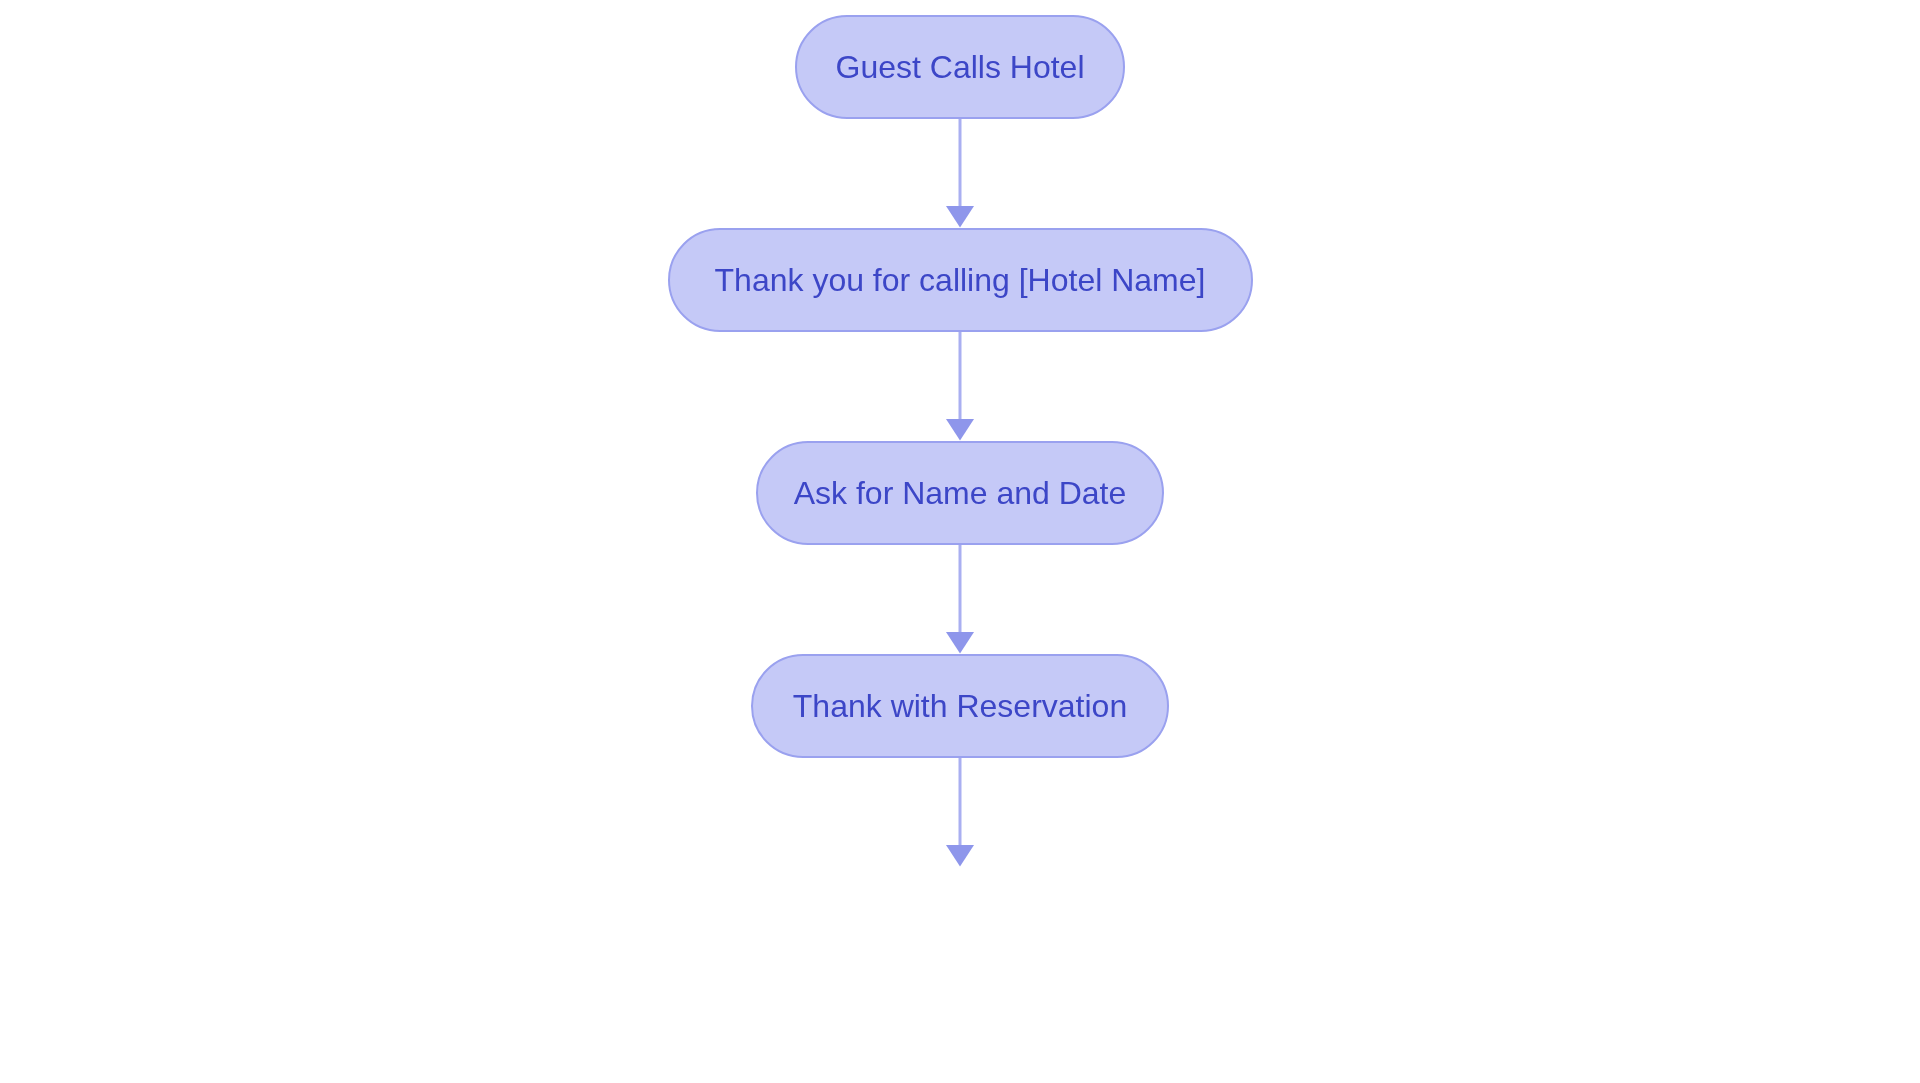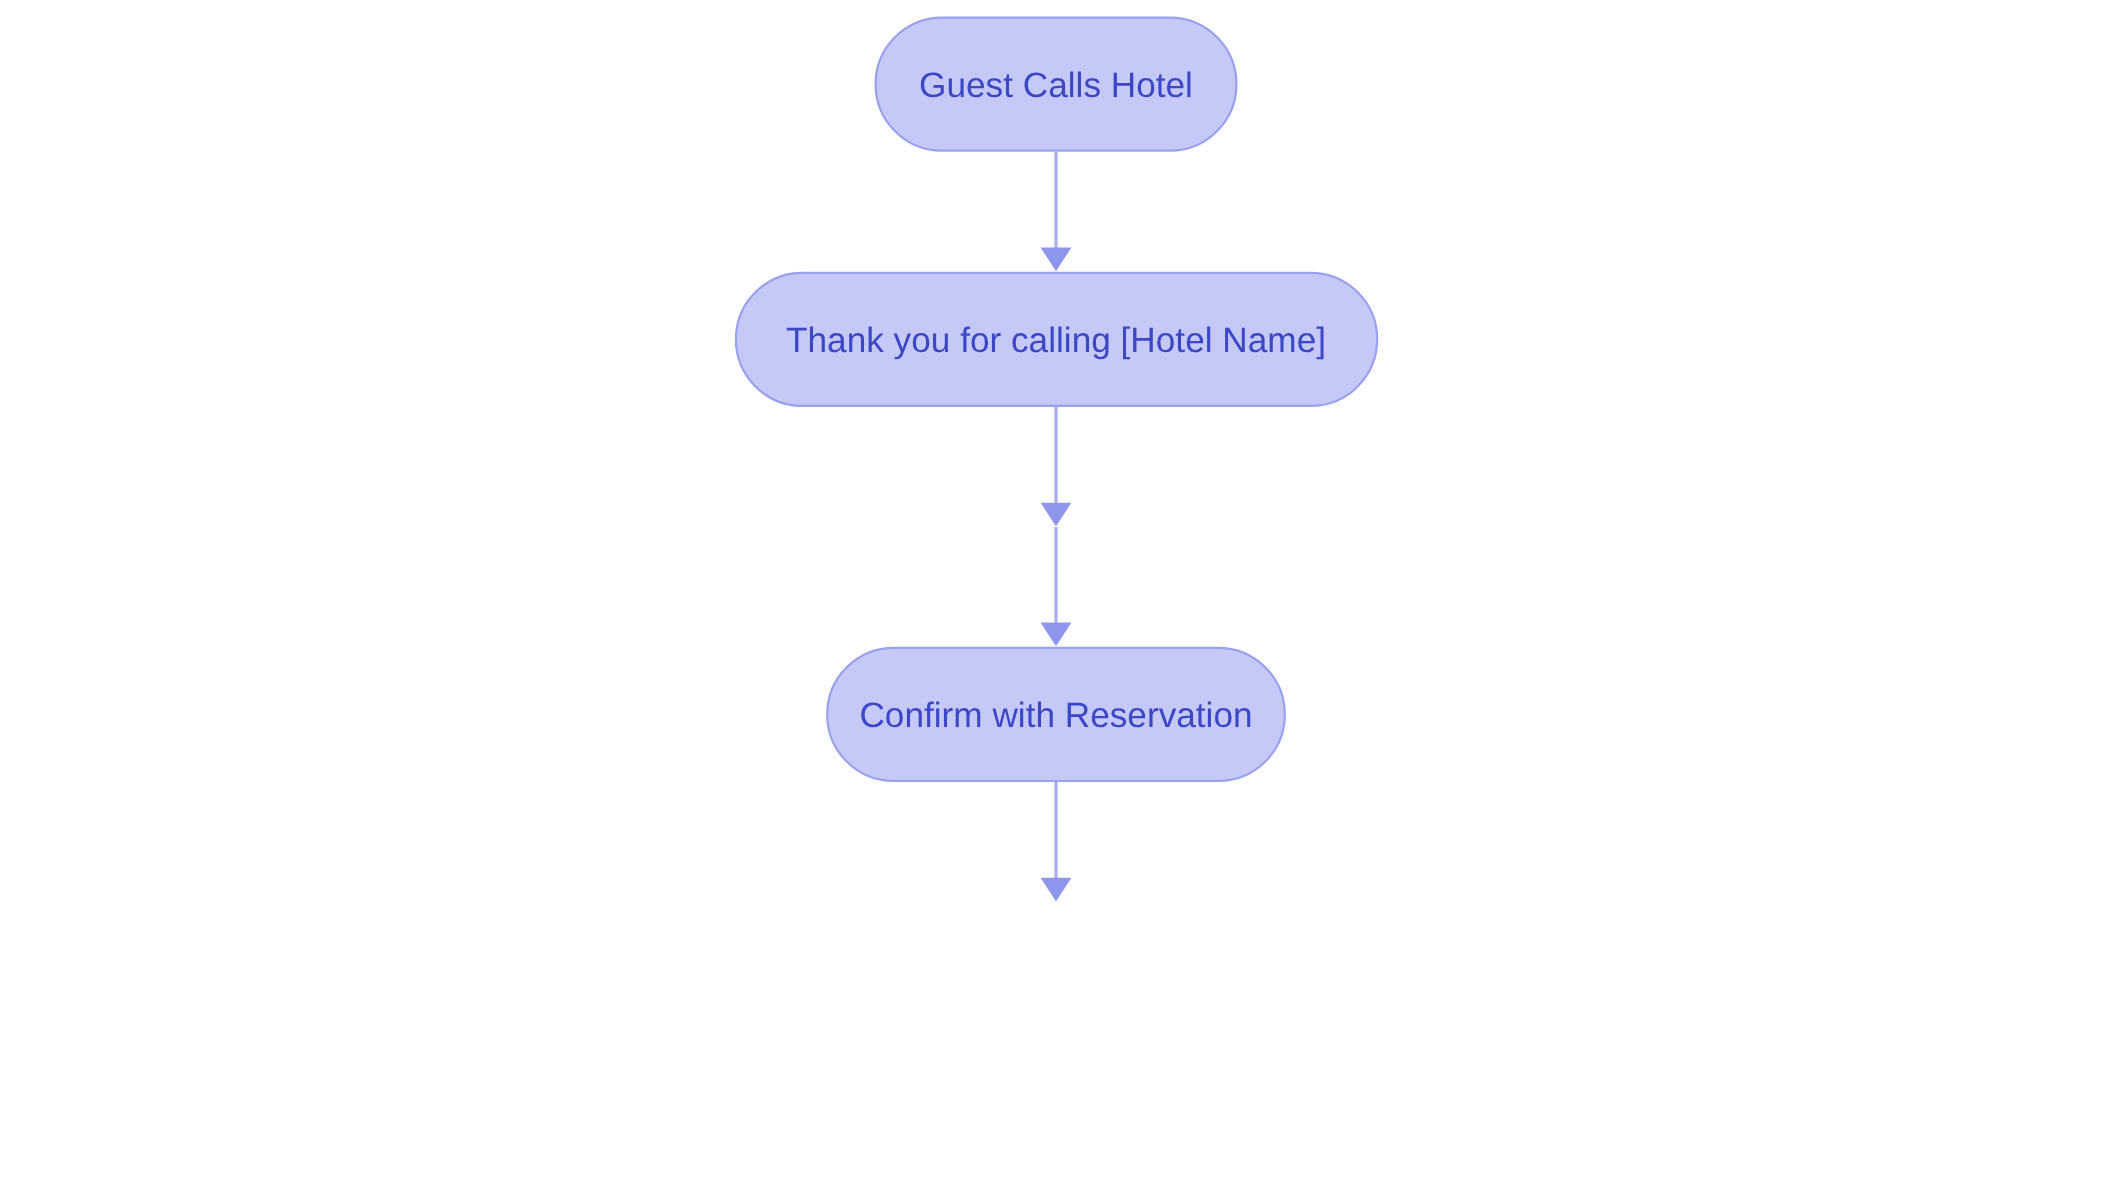--- a/index.html
+++ b/index.html
@@ -25,21 +25,21 @@
   .flow-column {
     position: absolute;
     left: 0;
     top: 15px;
     width: 100%;
     display: flex;
     flex-direction: column;
     align-items: center;
   }
   .node {
-    height: 123px;
+    height: 104px;
     border-radius: 61.5px;
     background: var(--node-fill, #c5c9f7);
     border: 2px solid var(--node-border, #9aa1ef);
     color: var(--node-text, #3c46c7);
     display: flex;
     align-items: center;
     justify-content: center;
     font-size: 32px;
     line-height: 1;
     white-space: nowrap;
@@ -83,28 +83,31 @@
 
     <div class="node w-n2">
       <span>Thank you for calling [Hotel Name]</span>
     </div>
 
     <svg class="arrow" viewBox="0 0 28 109" aria-hidden="true">
       <line class="shaft" x1="14" y1="0" x2="14" y2="89"></line>
       <polygon class="head" points="0,87 28,87 14,108.5"></polygon>
     </svg>
 
+    <div class="node w-n3">
+      <span>Ask for Name and Date</span>
+    </div>
 
     <svg class="arrow" viewBox="0 0 28 109" aria-hidden="true">
       <line class="shaft" x1="14" y1="0" x2="14" y2="89"></line>
       <polygon class="head" points="0,87 28,87 14,108.5"></polygon>
     </svg>
 
     <div class="node w-n4">
-      <span>Confirm with Reservation</span>
+      <span>Thank with Reservation</span>
     </div>
 
     <svg class="arrow" viewBox="0 0 28 109" aria-hidden="true">
       <line class="shaft" x1="14" y1="0" x2="14" y2="89"></line>
       <polygon class="head" points="0,87 28,87 14,108.5"></polygon>
     </svg>
 
 
   </div>
 </div>

